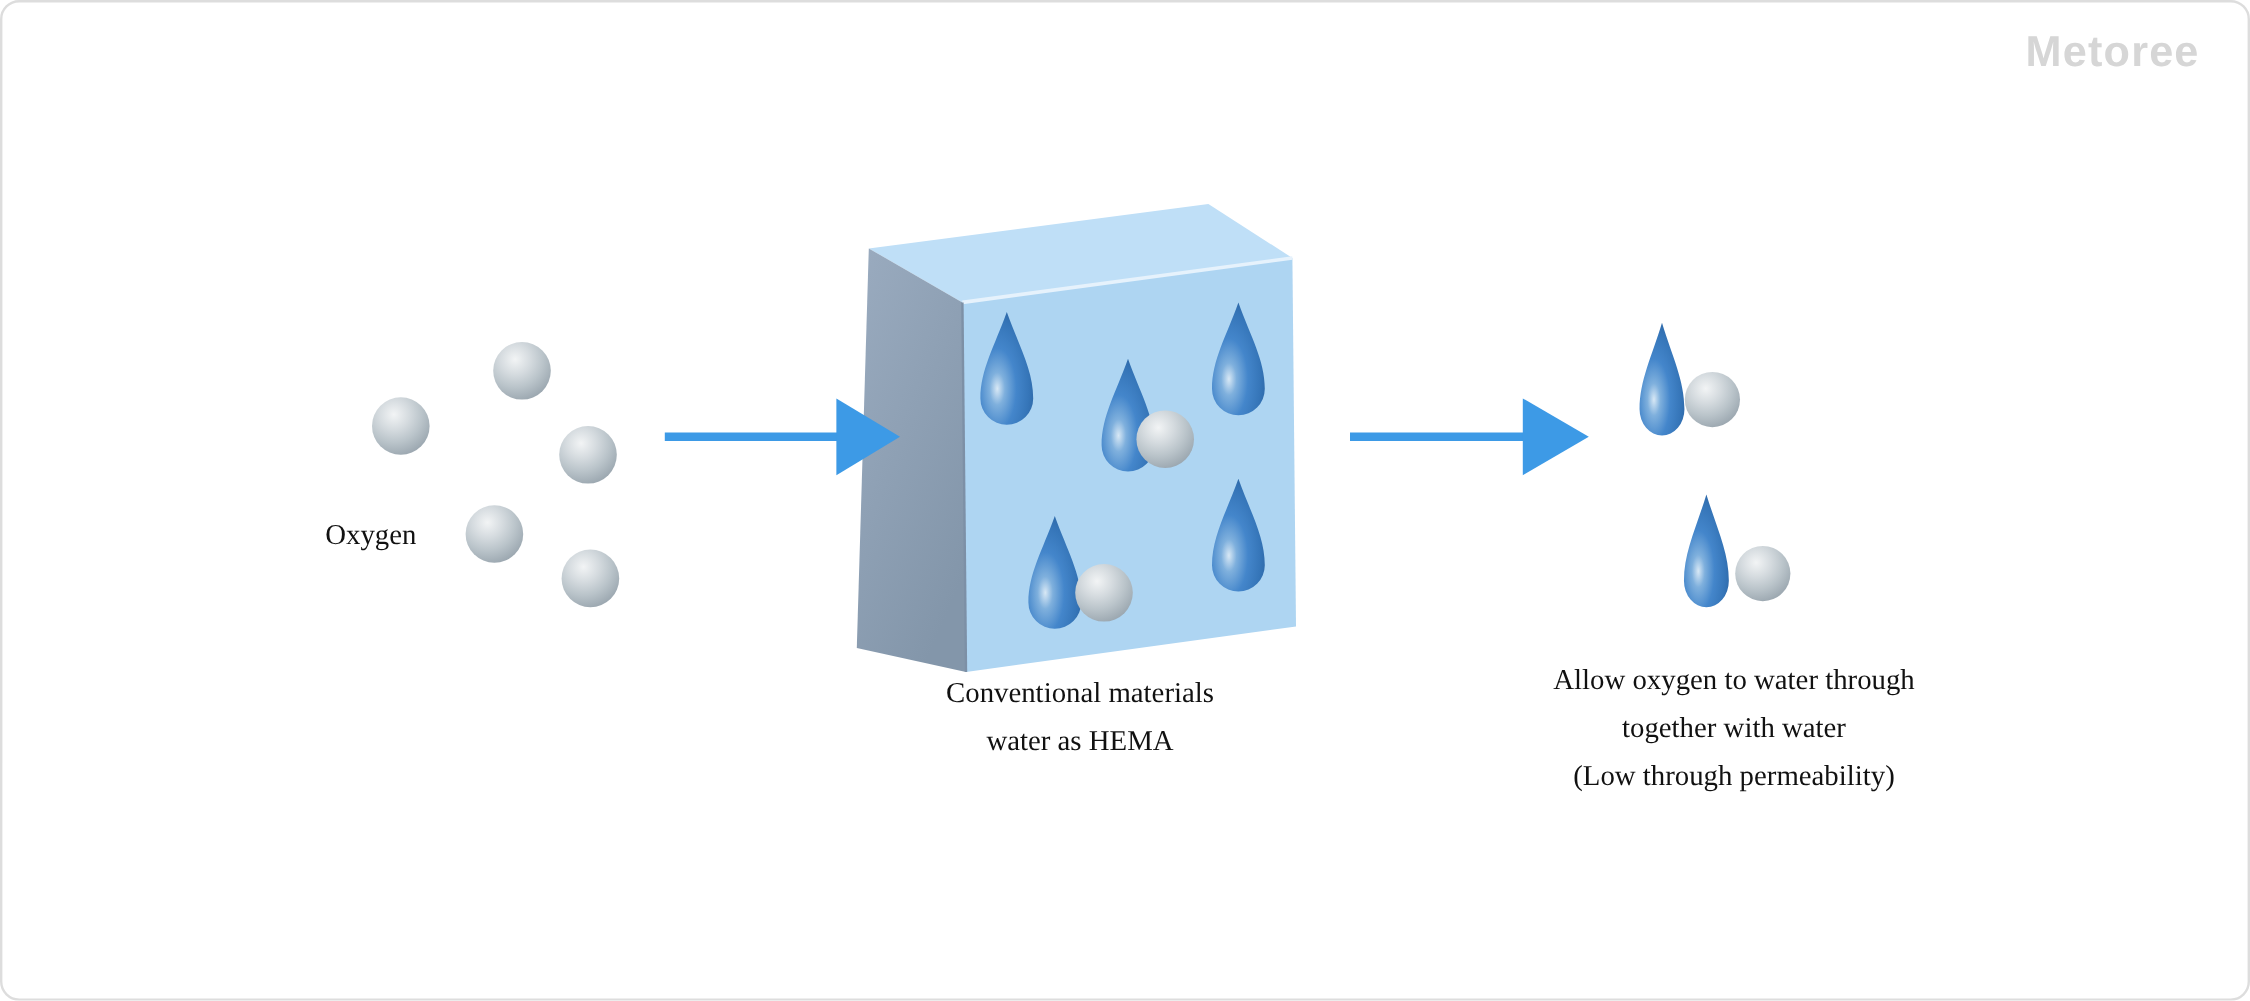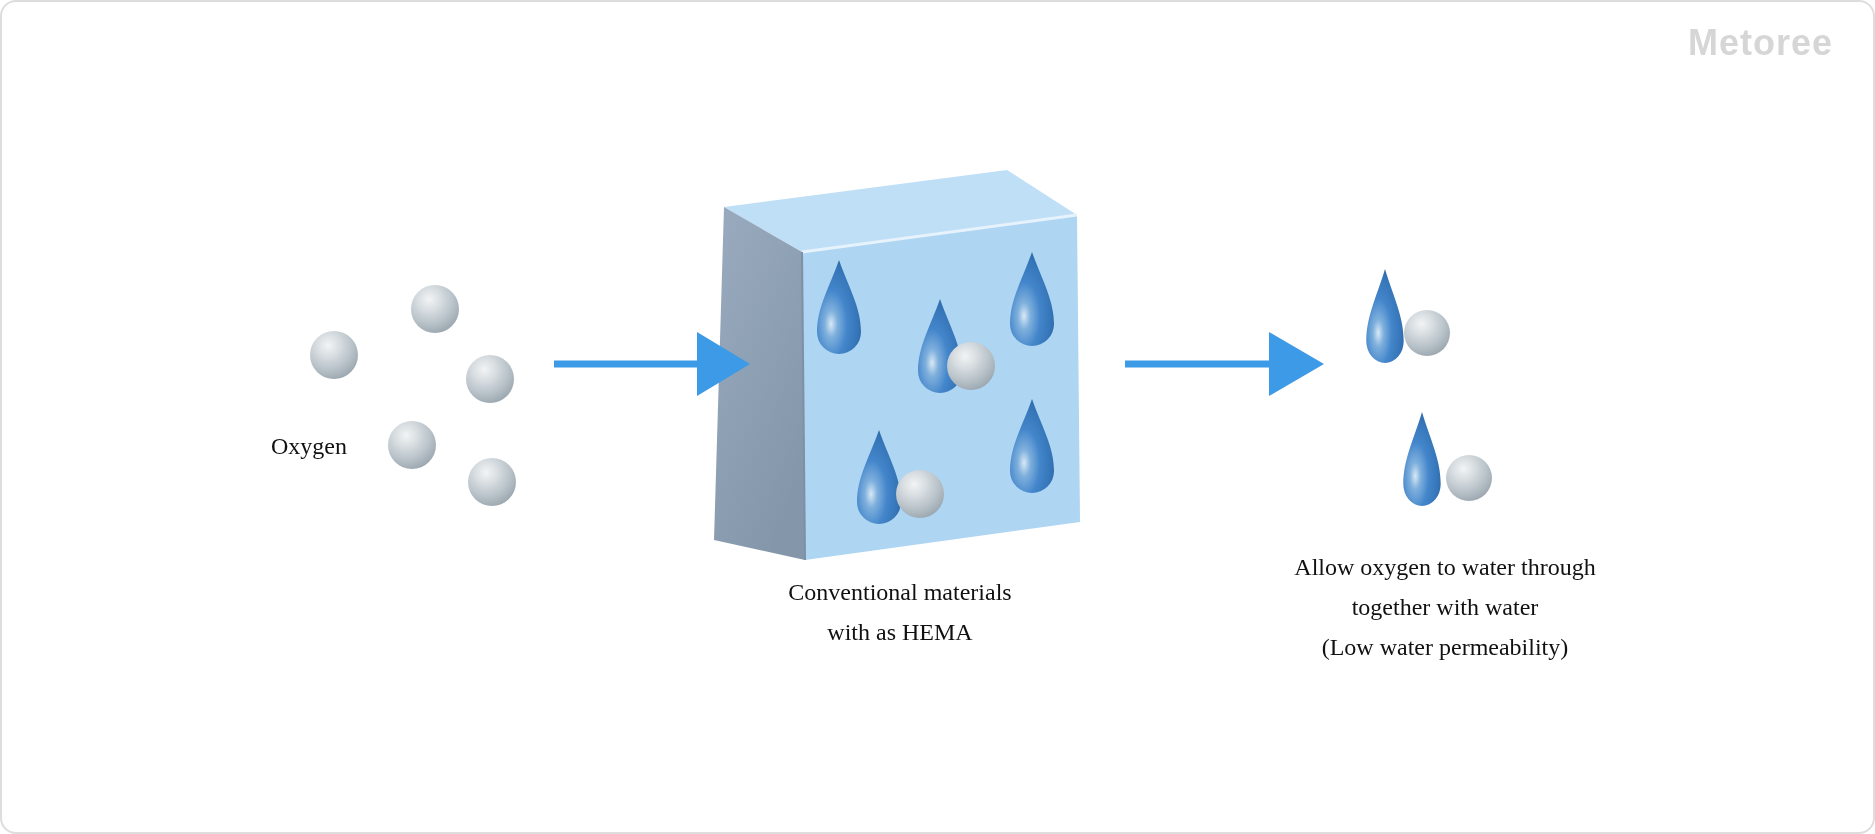--- a/index.html
+++ b/index.html
@@ -31,21 +31,21 @@
     text-align: center;
     white-space: nowrap;
   }
   .oxygen-label {
     left: 157px;
     top: 424px;
     width: 300px;
   }
   .membrane-caption {
     left: 698px;
-    top: 570px;
+    top: 556px;
     width: 400px;
   }
   .result-caption {
     left: 1193px;
     top: 545px;
     width: 500px;
   }
   .watermark {
     position: absolute;
     top: 20px;
@@ -124,24 +124,24 @@
       <circle cx="1425" cy="331" r="23" fill="url(#sphereGrad)"></circle>
       <use href="#dropletShape" xlink:href="#dropletShape" transform="translate(1420,484) scale(0.85,1)" fill="url(#dropGrad)"></use>
       <circle cx="1467" cy="476" r="23" fill="url(#sphereGrad)"></circle>
     </g>
   </svg>
 
   <div class="label oxygen-label">Oxygen</div>
 
   <div class="label membrane-caption">
     <div>Conventional materials</div>
-    <div>with as HEMA</div>
+    <div>water as HEMA</div>
   </div>
 
   <div class="label result-caption">
     <div>Allow oxygen to water through</div>
     <div>together with water</div>
-    <div>(Low water permeability)</div>
+    <div>(Low through permeability)</div>
   </div>
 
   <div class="watermark">Metoree</div>
 
 </div>
 
 </body></html>

